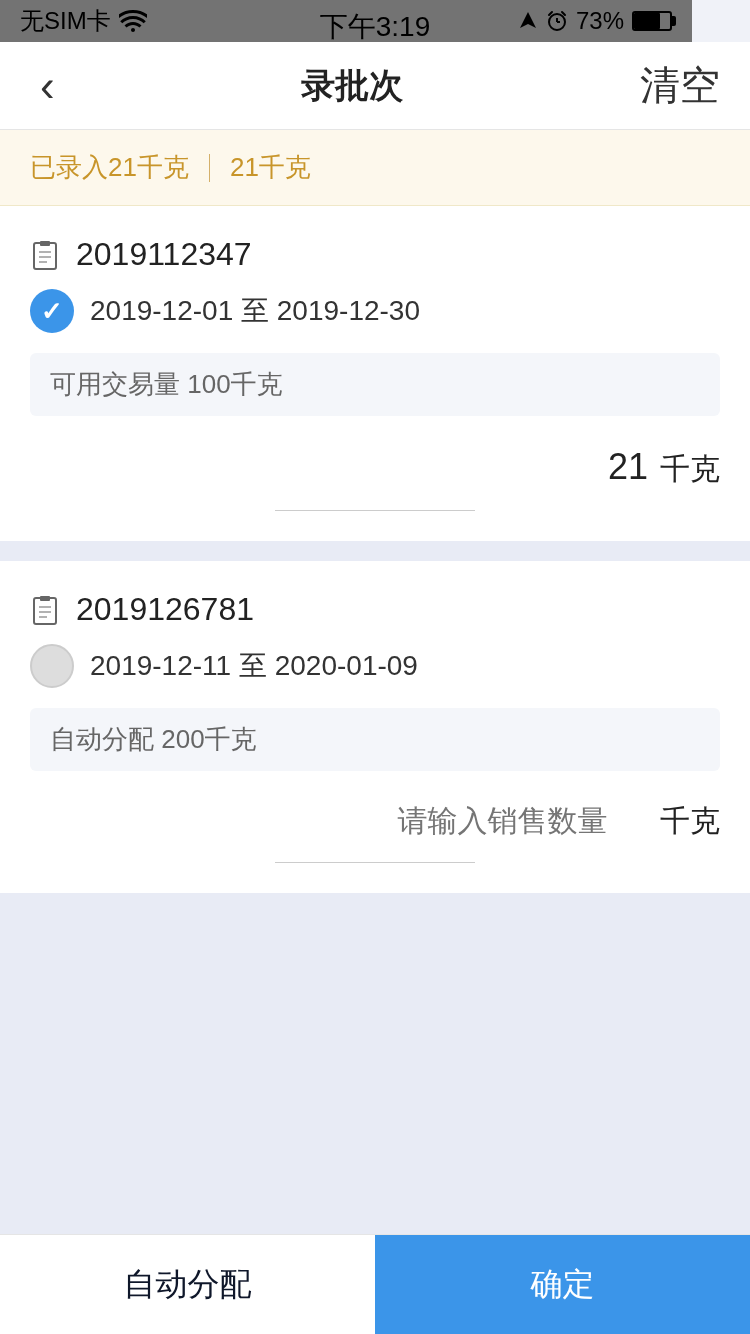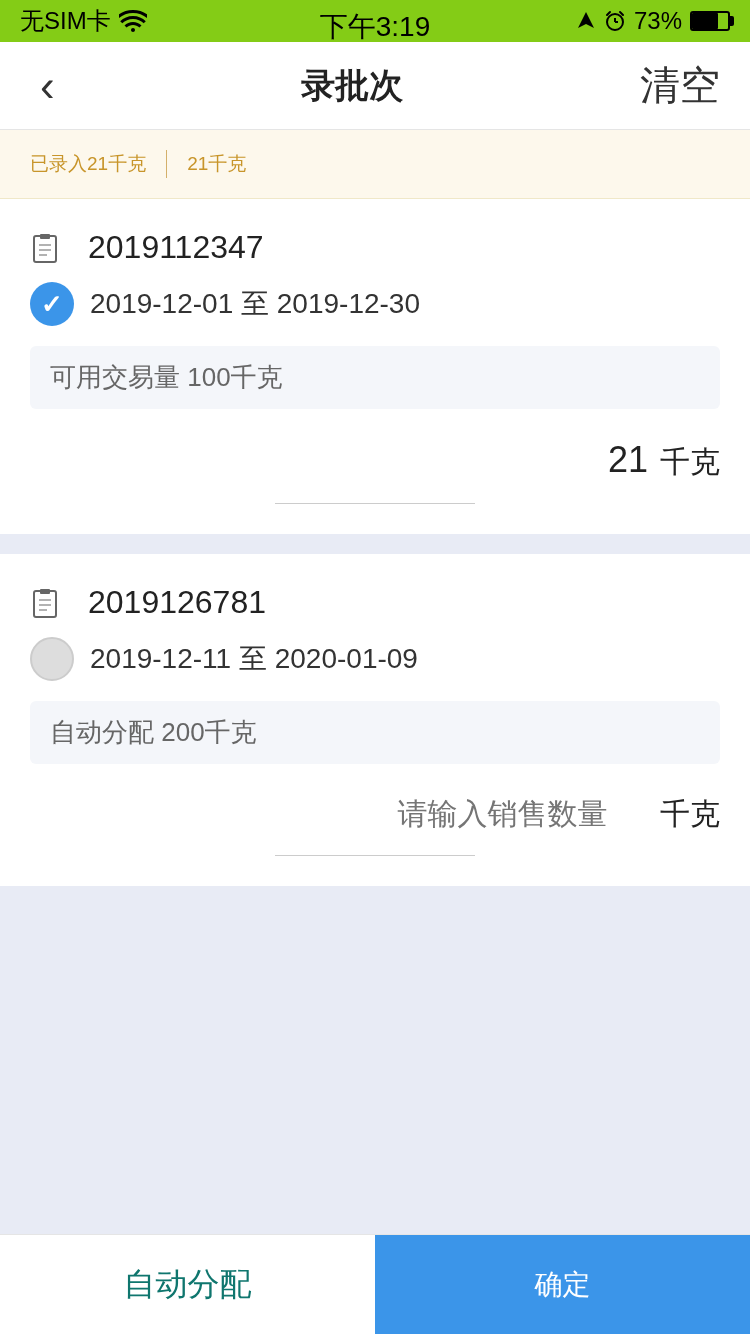--- a/index.html
+++ b/index.html
@@ -8,23 +8,23 @@
       width: 750px;
       min-height: 1334px;
       font-family: -apple-system, 'PingFang SC', 'Helvetica Neue', Arial, sans-serif;
       background: #f0f2f8;
       position: relative;
       overflow-x: hidden;
     }
 
     
     .status-bar {
-      width: 750px;
+      width: 692px;
       height: 42px;
-      background: #84cc16;
+      background: #737373;
       display: flex;
       align-items: center;
       justify-content: space-between;
       padding: 0 20px;
       font-size: 24px;
     }
     .status-left {
       display: flex;
       align-items: center;
       gap: 8px;
@@ -107,40 +107,40 @@
     .info-bar {
       width: 750px;
       background: #fdf8ec;
       padding: 20px 30px;
       display: flex;
       align-items: center;
       gap: 20px;
       border-bottom: 1px solid #f0e8c8;
     }
     .info-item {
-      font-size: 19px;
+      font-size: 26px;
       color: #c8952a;
     }
     .info-divider {
       width: 1px;
       height: 28px;
       background: #d4b06a;
     }
 
     
     .card {
       background: #fff;
       margin: 0;
       padding: 30px 30px 0 30px;
     }
 
     .card-header {
       display: flex;
       align-items: center;
-      gap: 22px;
+      gap: 10px;
       margin-bottom: 16px;
     }
     .batch-icon {
       width: 36px;
       height: 36px;
       display: inline-flex;
       align-items: center;
       justify-content: center;
       color: #666;
       font-size: 28px;
@@ -241,31 +241,31 @@
       display: flex;
       background: #fff;
       border-top: 1px solid #e5e5e5;
     }
     .btn-auto {
       flex: 1;
       display: flex;
       align-items: center;
       justify-content: center;
       font-size: 32px;
-      color: #0f766e;
+      color: #0f172a;
       background: #fff;
       cursor: pointer;
       border: none;
     }
     .btn-confirm {
       flex: 1;
       display: flex;
       align-items: center;
       justify-content: center;
-      font-size: 28px;
+      font-size: 32px;
       color: #fff;
       background: #3b95e9;
       cursor: pointer;
       border: none;
     }
 
     
     .wifi-svg { display: inline-block; vertical-align: middle; }
   </style>
 </head>

